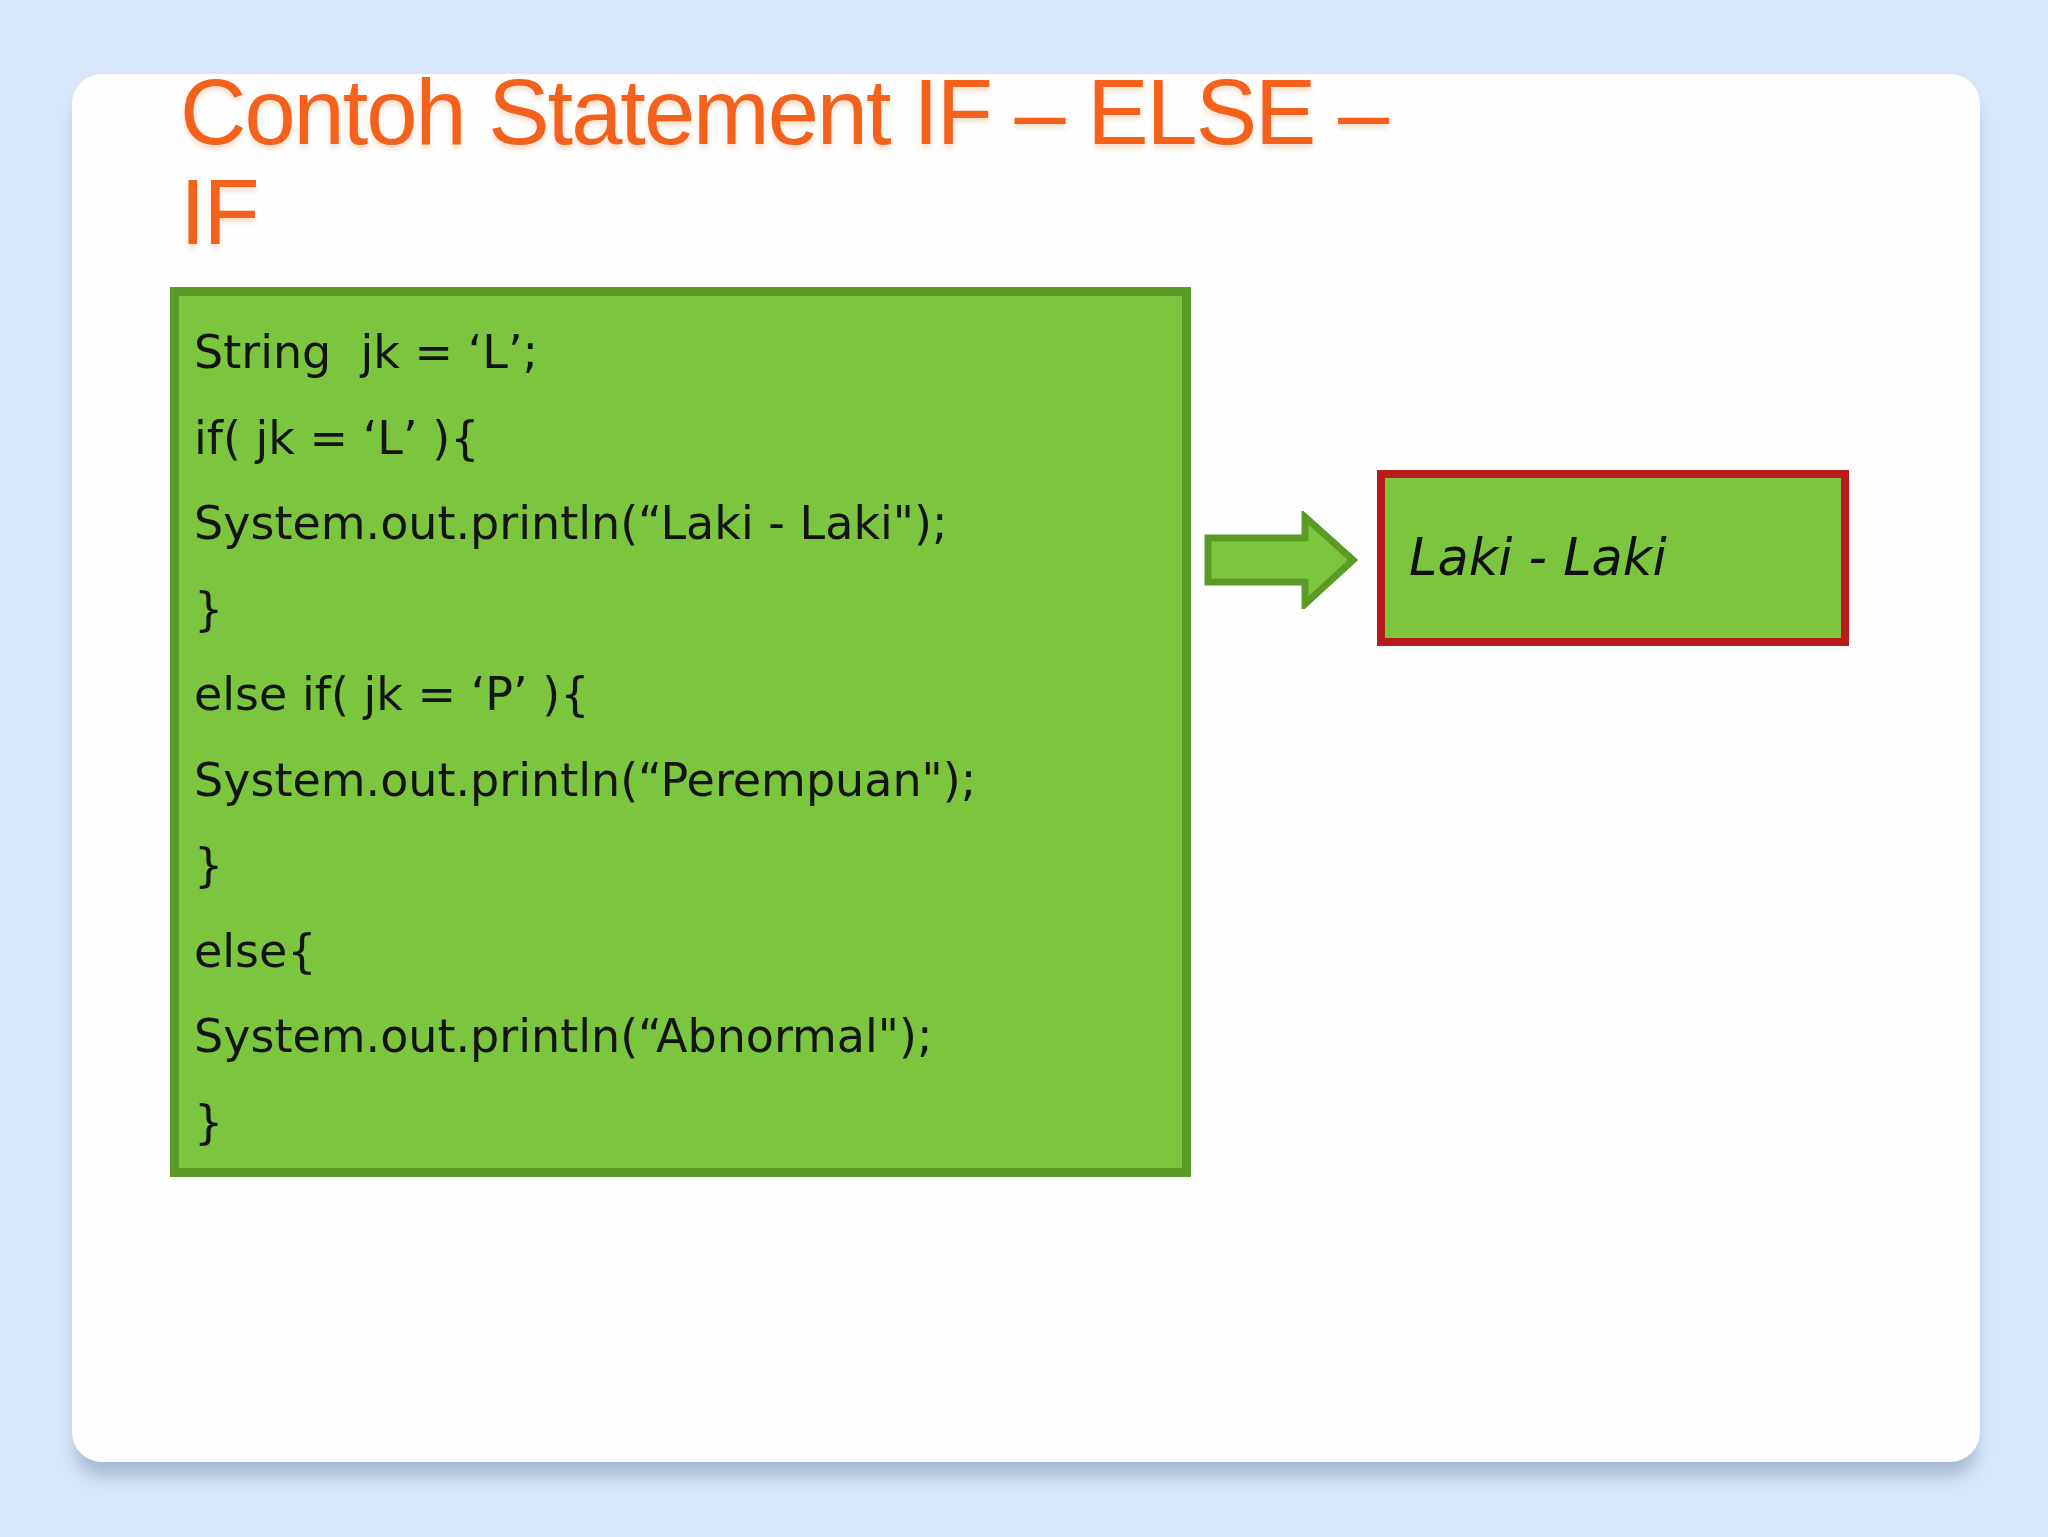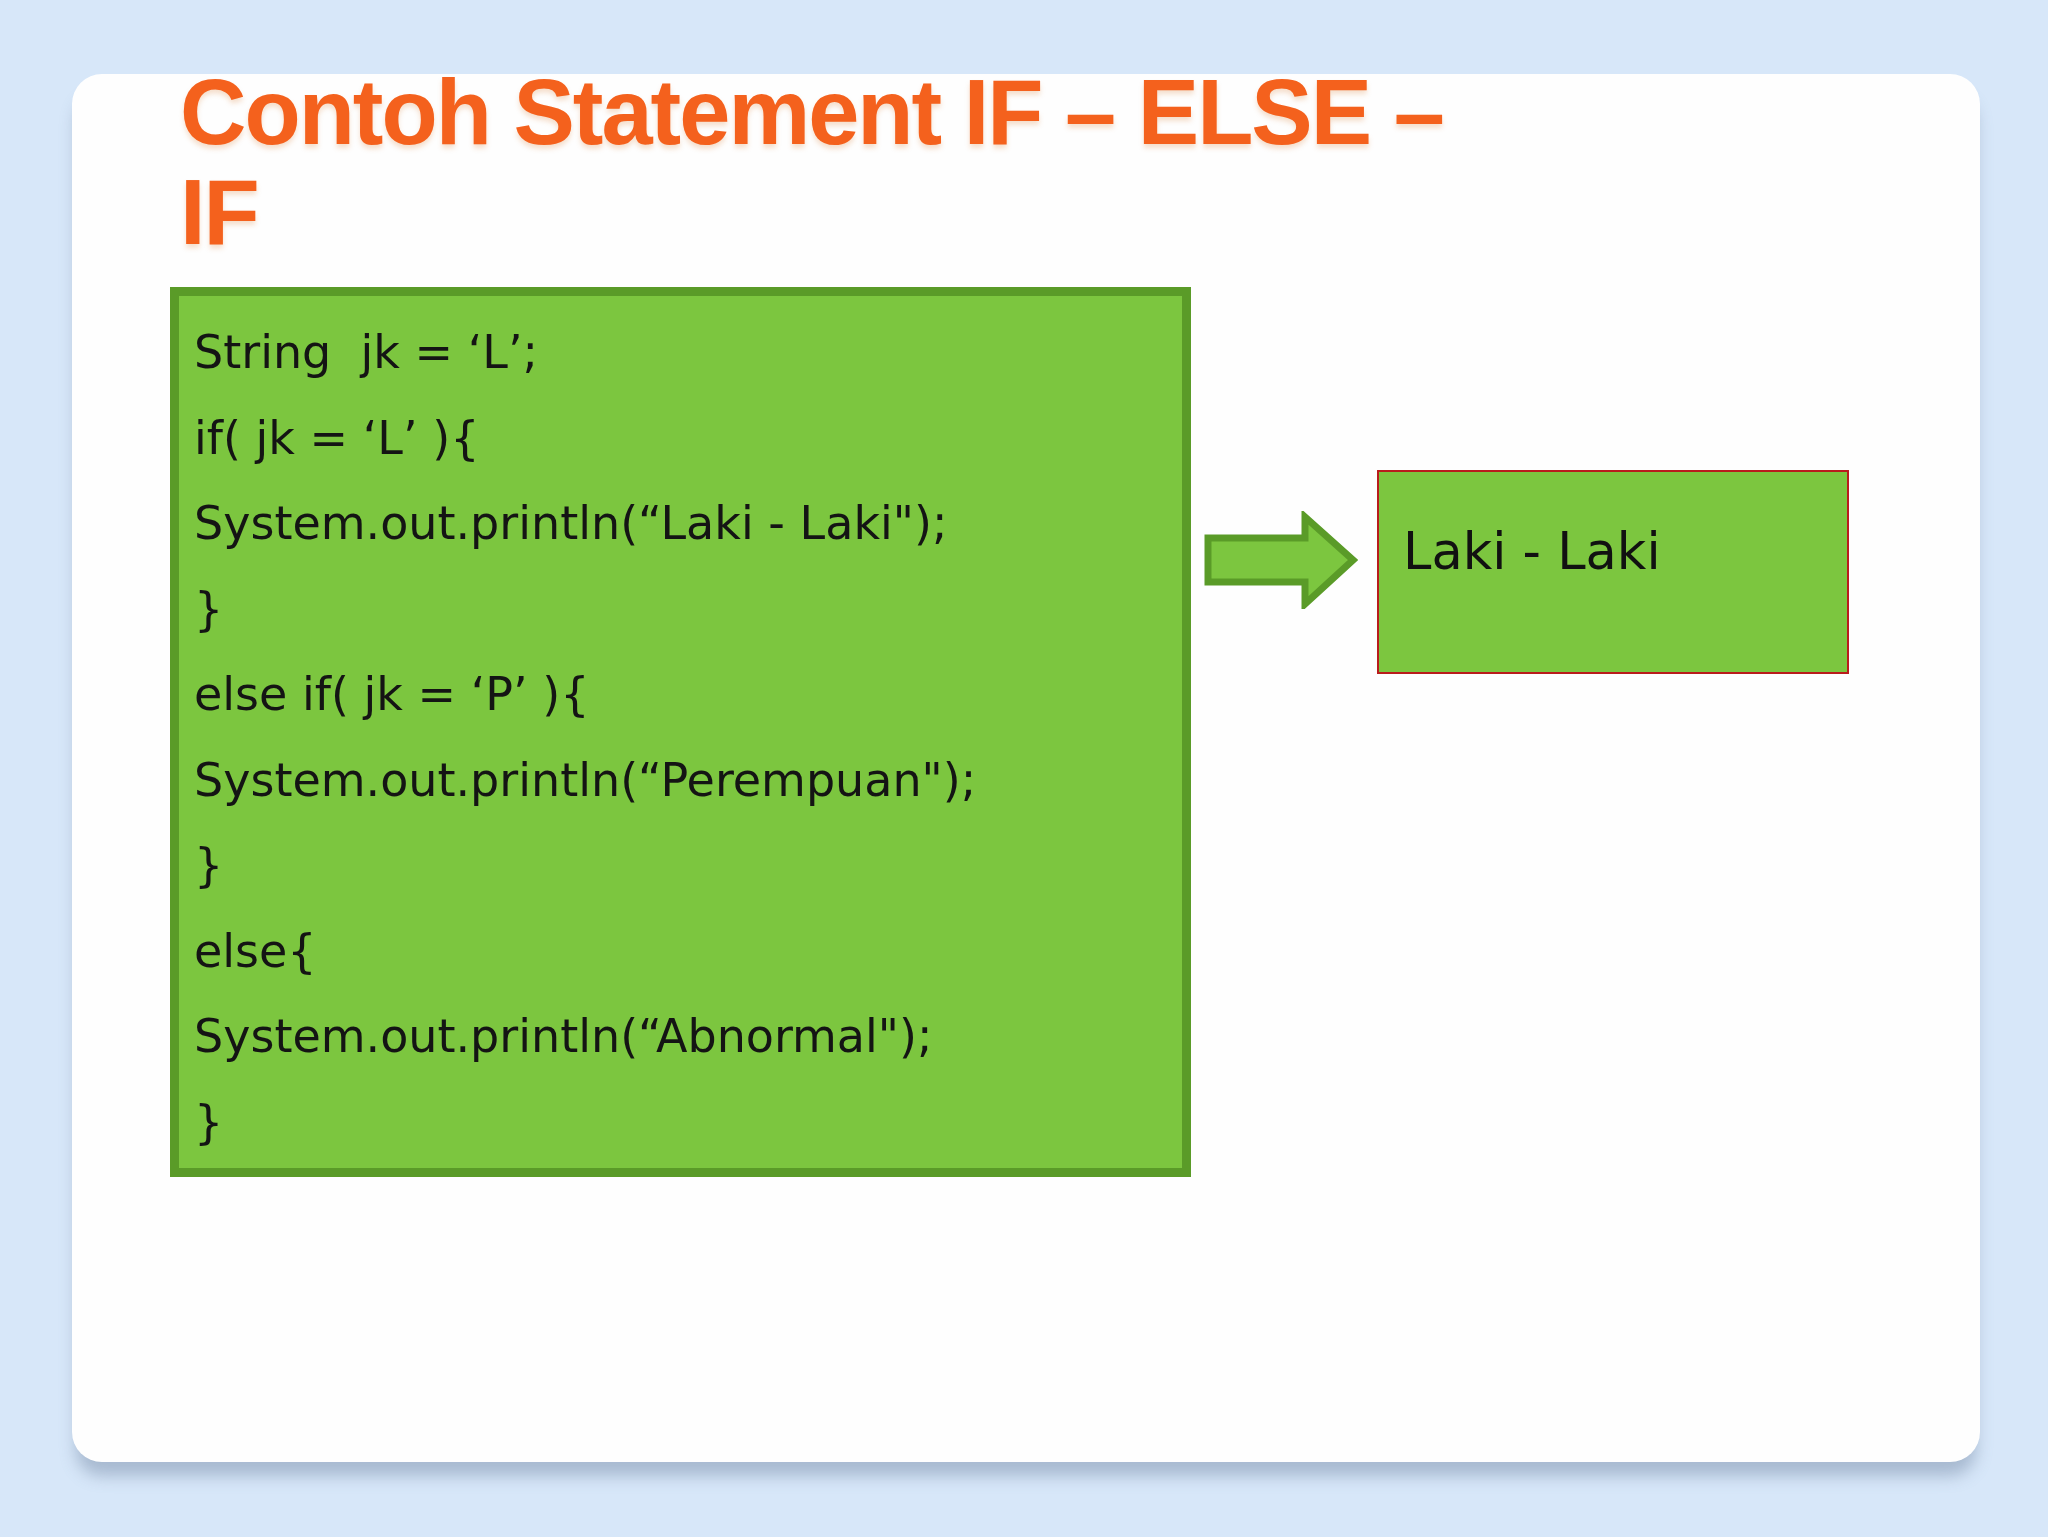--- a/index.html
+++ b/index.html
@@ -19,21 +19,21 @@
     width: 1908px; height: 1388px;
     background: #FEFEFE;
     border-radius: 30px;
     box-shadow: 0 18px 16px -4px rgba(110, 130, 160, 0.45);
   }
   .title {
     position: absolute;
     left: 180px; top: 62px;
     font-size: 92px;
     line-height: 100px;
-    font-weight: bold;
+    font-weight: normal;
     letter-spacing: -2px;
     color: #F4611D;
     text-shadow: 0 4px 5px rgba(220, 130, 60, 0.25);
     white-space: nowrap;
   }
   .title span { display: block; }
   .code-box {
     position: absolute;
     left: 170px; top: 287px;
     width: 1021px; height: 890px;
@@ -50,24 +50,25 @@
     white-space: pre;
   }
   .arrow-wrap {
     position: absolute;
     left: 1204px; top: 511px;
     width: 154px; height: 98px;
   }
   .output-box {
     position: absolute;
     left: 1377px; top: 470px;
-    width: 472px; height: 204px;
+    width: 472px; height: 176px;
     box-sizing: border-box;
     background: #7CC63F;
-    border: 2px solid #b91c1c;
+    border: 8px solid #b91c1c;
+    font-style: italic;
   }
   .output-label {
     display: block;
     padding-left: 24px;
     font-family: "DejaVu Sans", "Liberation Sans", sans-serif;
     font-size: 51px;
     line-height: 160px;
     color: #111111;
     white-space: nowrap;
   }

